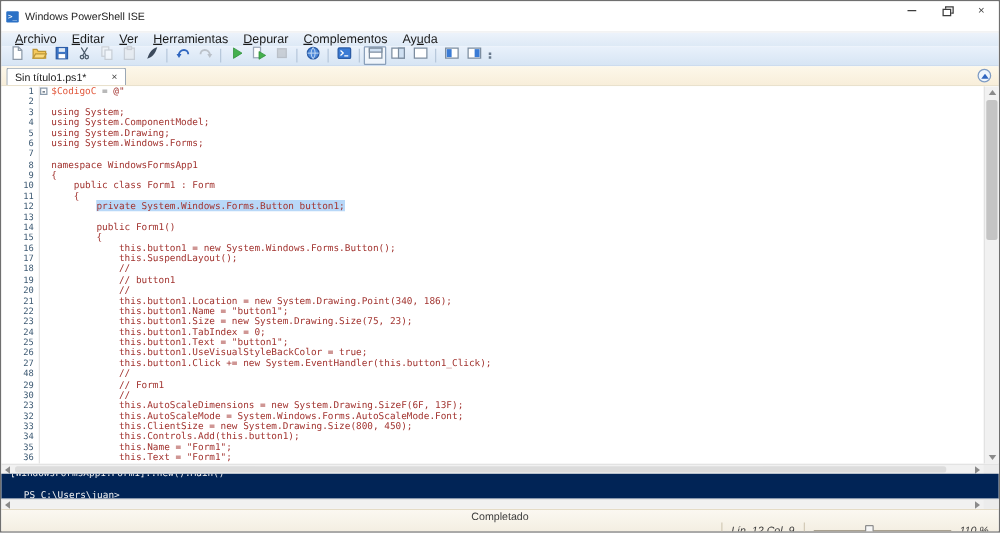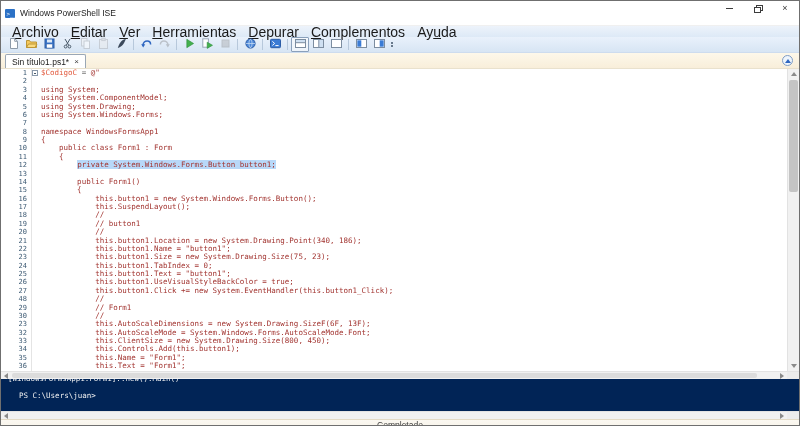--- a/index.html
+++ b/index.html
@@ -17,36 +17,36 @@
   .win-controls{ margin-left:auto; display:flex; height:100%; }
   .win-btn{ width:28px; height:14px; display:flex; align-items:center; justify-content:center; color:#3c3c3c; }
   .glyph-min{ width:7px; height:1px; background:#3c3c3c; display:block; }
   .glyph-restore{ position:relative; width:7px; height:6px; display:block; }
   .glyph-restore:before{ content:""; position:absolute; left:2px; top:0; width:5px; height:4px; border:1px solid #3c3c3c; }
   .glyph-restore:after{ content:""; position:absolute; left:0; top:2px; width:5px; height:4px; border:1px solid #3c3c3c; background:#fff; }
   .glyph-close{ font-size:9px; line-height:9px; }
   
   .menubar{ height:12px; background:linear-gradient(#edf3fb,#dde9f6); display:flex; align-items:center;
     padding-left:5px; border-top:1px solid #f0f0f0; }
-  .menu-item{ font-size:14px; color:#1a1a1a; padding:0 6px; }
+  .menu-item{ font-size:10px; color:#1a1a1a; padding:0 6px; }
   .menu-item u{ text-decoration:underline; }
   
   .toolbar{ height:16px; background:linear-gradient(#e9f1fb,#d7e5f4); display:flex; align-items:center;
     padding-left:3px; border-bottom:1px solid #cddcee; }
   .tb-btn{ width:18px; height:15px; display:flex; align-items:center; justify-content:center; border:1px solid transparent; }
   .tb-btn.selected{ border:1px solid #8aa0bb; background:rgba(255,255,255,.55); border-radius:1px; }
   .tb-btn.disabled{ opacity:.5; filter:grayscale(65%); }
   .tb-sep{ width:1px; height:11px; background:#b7c8db; margin:0 3px; }
   .tb-overflow{ display:flex; flex-direction:column; gap:1px; margin-left:3px; }
   .tb-overflow i{ width:2px; height:2px; background:#68798c; display:block; }
   
   .tabstrip{ height:16px; background:linear-gradient(#fdf8ea,#f8eeda); position:relative;
     display:flex; align-items:flex-end; padding-left:4px; border-bottom:1px solid #e9e1cd; }
   .tab{ height:14px; background:#fff; border:1px solid #9aa7b5; border-bottom:none;
-    border-radius:2px 2px 0 0; display:flex; align-items:center; gap:5px; padding:0 6px;
+    border-radius:2px 2px 0 0; display:flex; align-items:center; gap:20px; padding:0 6px;
     font-size:8.5px; color:#1b1b1b;margin-top:27px; }
   .tab-close{ font-size:8px; color:#444; line-height:8px; }
   .collapse-btn{ position:absolute; right:6px; top:2px; width:11px; height:11px; border-radius:50%;
     border:1px solid #7f9cc4; background:#eef5fc; display:flex; align-items:center; justify-content:center; }
   .collapse-btn i{ width:0; height:0; border-left:3px solid transparent; border-right:3px solid transparent;
     border-bottom:4px solid #2f66c0; display:block; }
   
   .editor{ position:relative; height:302px; background:#fff; overflow:hidden;
     font-family:"DejaVu Sans Mono",monospace; }
   .gutter-line{ position:absolute; left:30px; top:0; bottom:0; width:1px; background:#e4e4e4; }
@@ -65,21 +65,21 @@
   .vs-down i{ width:0;height:0;border-left:3px solid transparent;border-right:3px solid transparent;border-top:4px solid #8a8a8a; display:block;}
   .vs-thumb{ position:absolute; left:1px; width:9px; top:11px; height:112px; background:#c4c4c4; border-radius:2px; }
   .hscroll{ position:relative; height:8px; background:#f1f1f1; border-top:1px solid #e3e3e3; }
   .hs-left,.hs-right{ position:absolute; top:0; width:10px; height:7px; display:flex; align-items:center; justify-content:center; }
   .hs-left{ left:0; } .hs-right{ right:12px; }
   .hs-left i{ width:0;height:0;border-top:3px solid transparent;border-bottom:3px solid transparent;border-right:4px solid #8a8a8a; display:block;}
   .hs-right i{ width:0;height:0;border-top:3px solid transparent;border-bottom:3px solid transparent;border-left:4px solid #8a8a8a; display:block;}
   .hs-thumb{ position:absolute; left:11px; top:1px; height:5px; width:745px; background:#dcdcdc; border-radius:2px; }
   .hs-corner{ position:absolute; right:0; top:0; width:12px; height:7px; background:#ececec; }
   
-  .console{ position:relative; height:32px; background:#012456; overflow:hidden;
+  .console{ position:relative; height:20px; background:#012456; overflow:hidden;
     font-family:"DejaVu Sans Mono",monospace; font-size:7.5px; color:#f2f2f2; }
   .console .clipped{ position:absolute; top:-5px; left:7px; line-height:9px; }
   .console .prompt{ position:absolute; top:12px; left:18px; line-height:9px; }
   
   .statusbar{ height:24px; background:linear-gradient(#fbf8f1,#f1ebdd); border-top:1px solid #e4dbc6;
     display:flex; align-items:center; padding:0 8px; font-size:8.5px; color:#3c3c3c;flex-direction:column; }
   .sb-right{ margin-left:auto; display:flex; align-items:center; gap:7px;font-style:italic; }
   .sb-divider{ width:1px; height:12px; background:#d4cbb8; }
   .zoom-slider{ position:relative; width:110px; height:11px; }
   .zoom-track{ position:absolute; left:0; right:0; top:5px; height:1px; background:#a9a190; }

